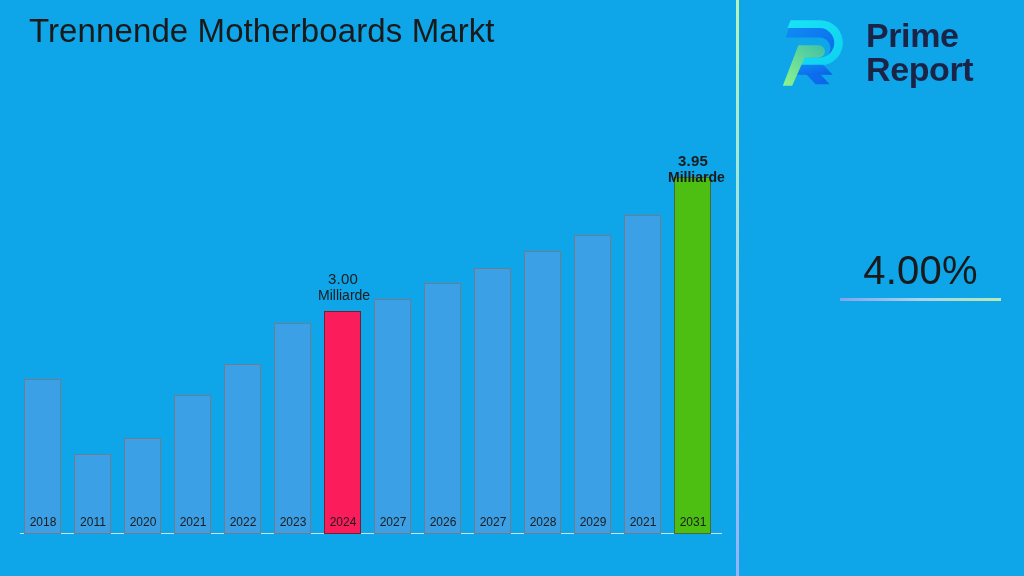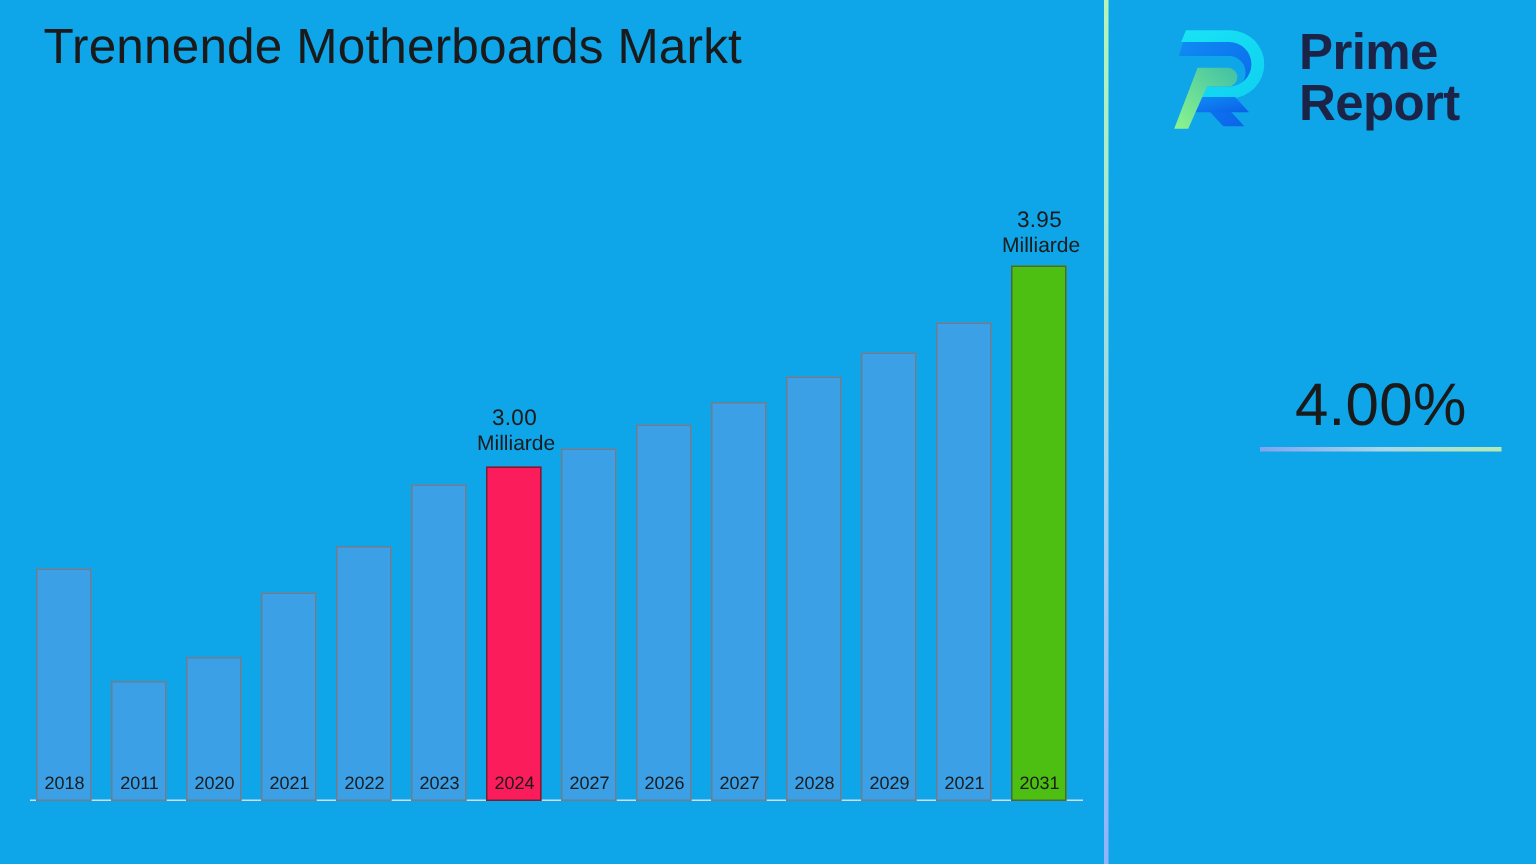--- a/index.html
+++ b/index.html
@@ -227,21 +227,21 @@
           <div class="bar blue" title="2029: 3.62 Milliarde" style="height: 299px; background: rgb(59, 160, 230);"></div>
           <div class="tick-label">2029</div>
         </div>
         <div class="bar-slot" style="left: 618px;">
           <div class="bar blue" title="2030: 3.75 Milliarde" style="height: 319px; background: rgb(59, 160, 230);"></div>
           <div class="tick-label">2021</div>
         </div>
         <div class="bar-slot" style="left: 668px;">
           <div class="bar green" title="2031: 3.95 Milliarde" style="height: 357px; background: rgb(76, 191, 18);"></div>
           <div class="tick-label">2031</div>
-          <div class="bar-label" style="bottom: 363px;">
+          <div class="bar-label" style="bottom: 349px; font-weight: bold;">
             <span class="val">3.95</span>
             <span class="unit">Milliarde</span>
           </div>
         </div>
       </div>
   </div>
 
   <div id="divider"></div>
 
   <div id="right-panel">

